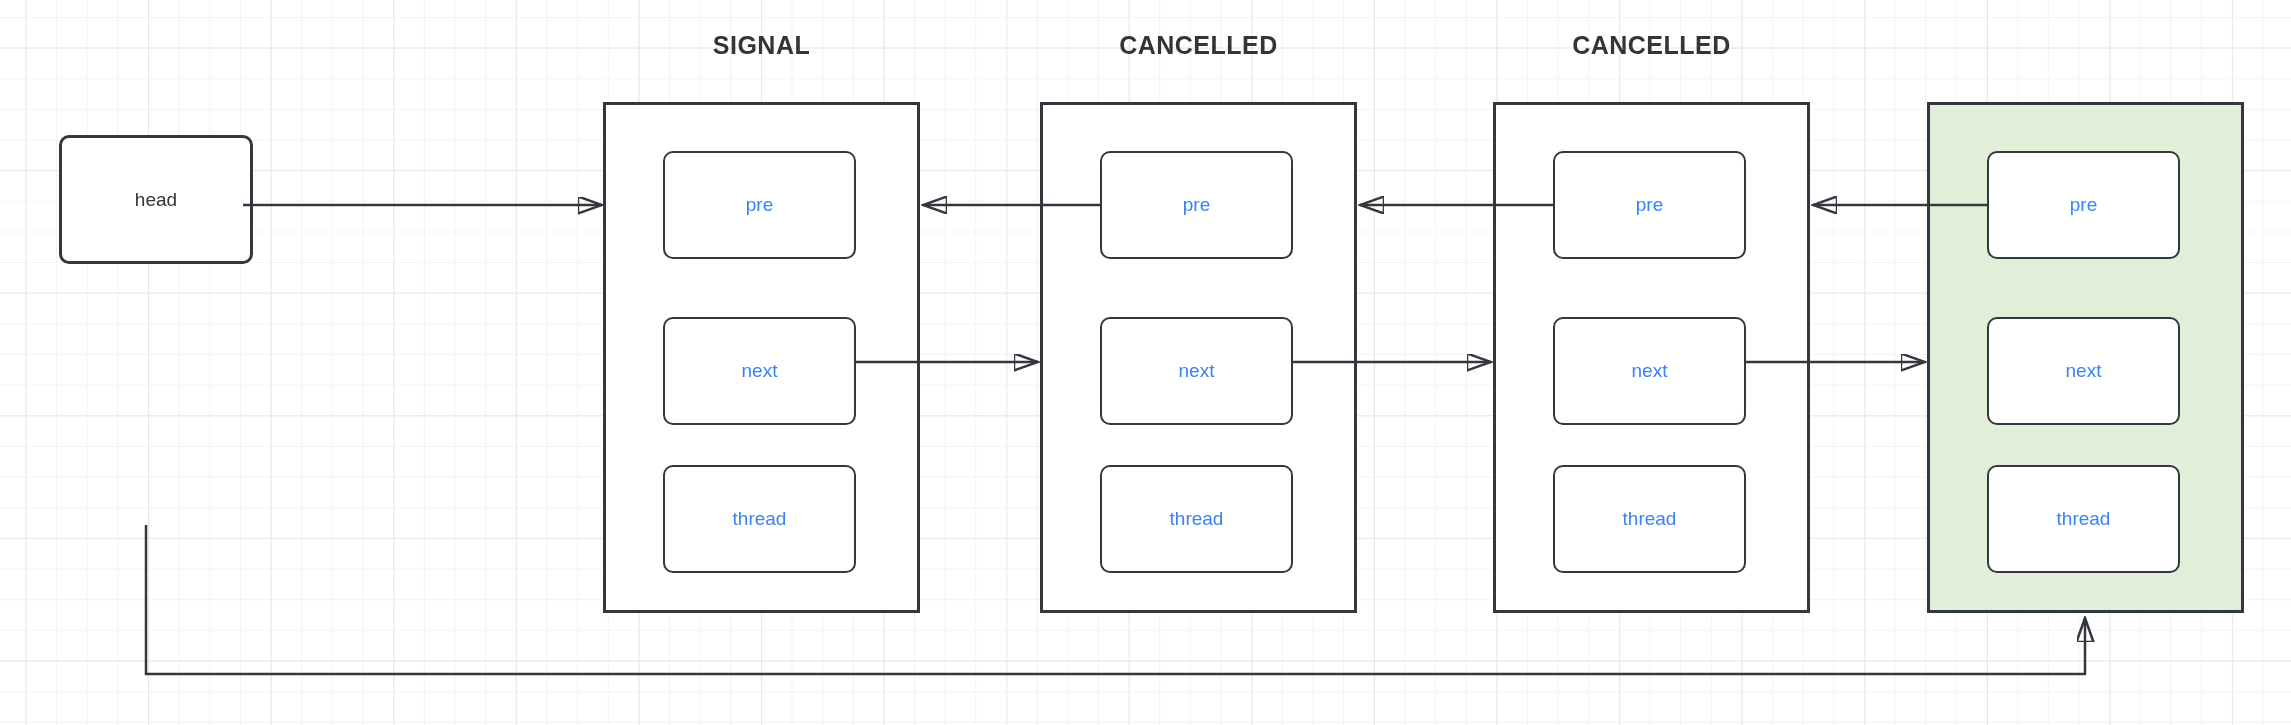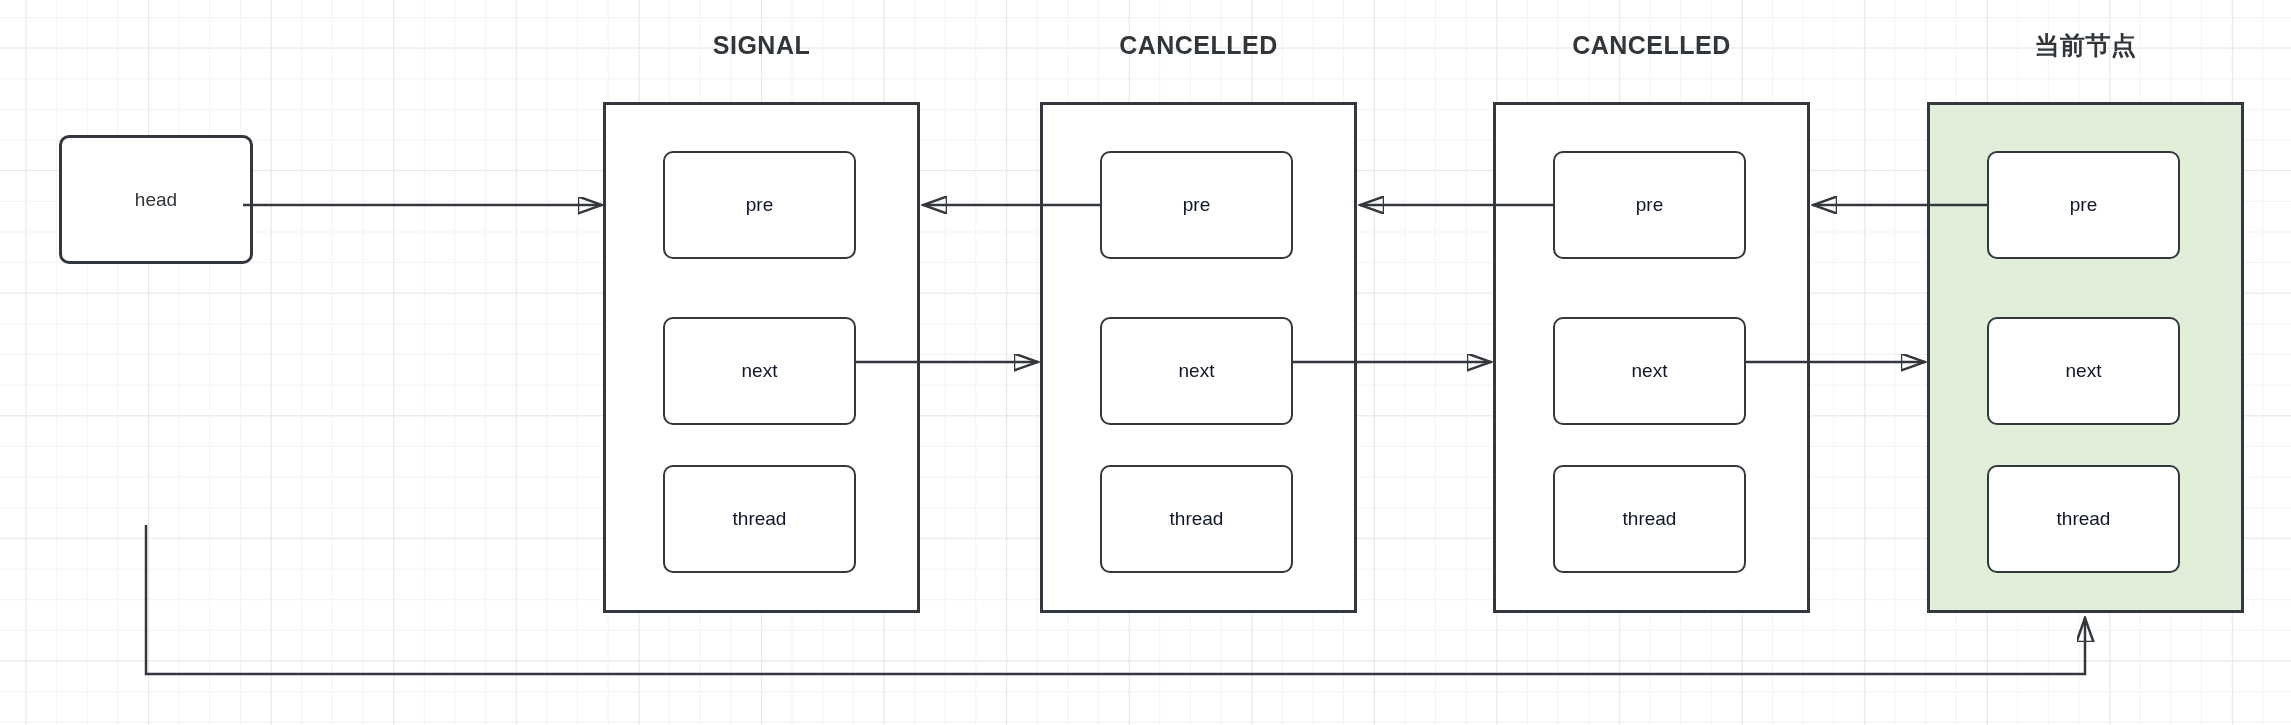--- a/index.html
+++ b/index.html
@@ -87,21 +87,21 @@
     width: 193px;
     height: 108px;
     box-sizing: border-box;
     border: 2.5px solid #33383e;
     border-radius: 10px;
     background: #ffffff;
     display: flex;
     align-items: center;
     justify-content: center;
     font-size: 19px;
-    color: #0f172a;
+    color: #3b82f6;
   }
   .f-pre    { top: 46px; }
   .f-next   { top: 212px; }
   .f-thread { top: 360px; }
 
   
   .connectors {
     position: absolute;
     left: 0; top: 0;
     width: 2291px;
@@ -116,21 +116,20 @@
   }
 </style>
 </head>
 <body>
 
 <div class="canvas">
 
   <div class="node-label l1">SIGNAL</div>
   <div class="node-label l2">CANCELLED</div>
   <div class="node-label l3">CANCELLED</div>
-  <div class="node-label l4">当前节点</div>
 
   <div class="pointer-box pointer-head">head</div>
 
   <div class="node n1">
     <div class="field f-pre">pre</div>
     <div class="field f-next">next</div>
     <div class="field f-thread">thread</div>
   </div>
 
   <div class="node n2">

